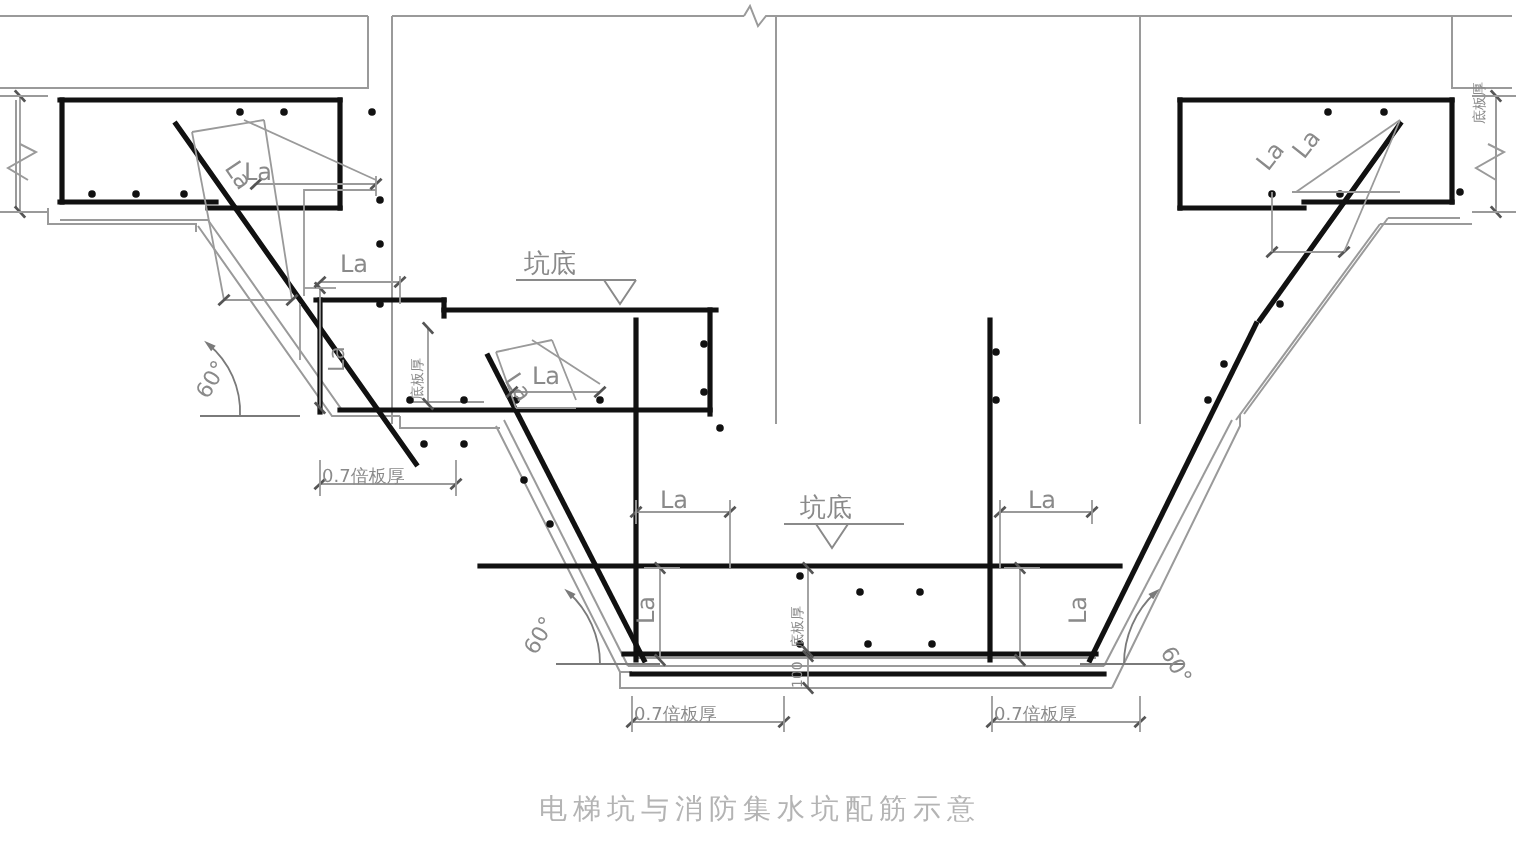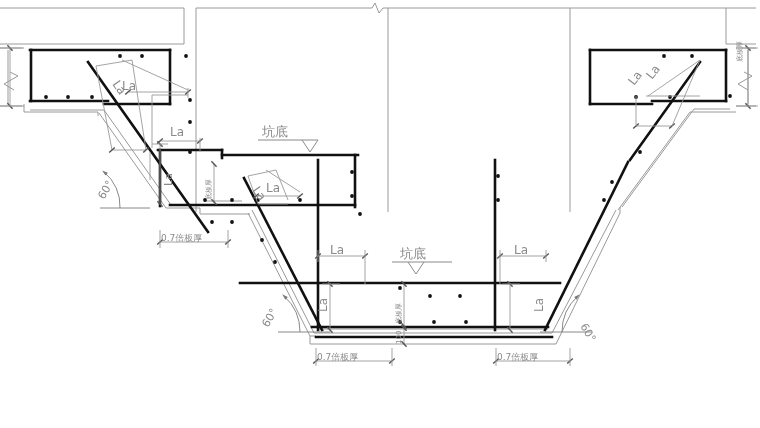--- a/index.html
+++ b/index.html
@@ -289,14 +289,15 @@
     <text x="268" y="328" font-size="11" transform="rotate(-60 268 328)">60°</text>
     <text x="580" y="326" font-size="11" transform="rotate(60 580 326)">60°</text>
 
     <text x="161" y="241" font-size="9">0.7倍板厚</text>
     <text x="317" y="360" font-size="9">0.7倍板厚</text>
     <text x="497" y="360" font-size="9">0.7倍板厚</text>
   </g>
 
 </svg>
 
+<div class="ttl">电梯坑与消防集水坑配筋示意</div>
 
 </div>
 
 </body></html>

